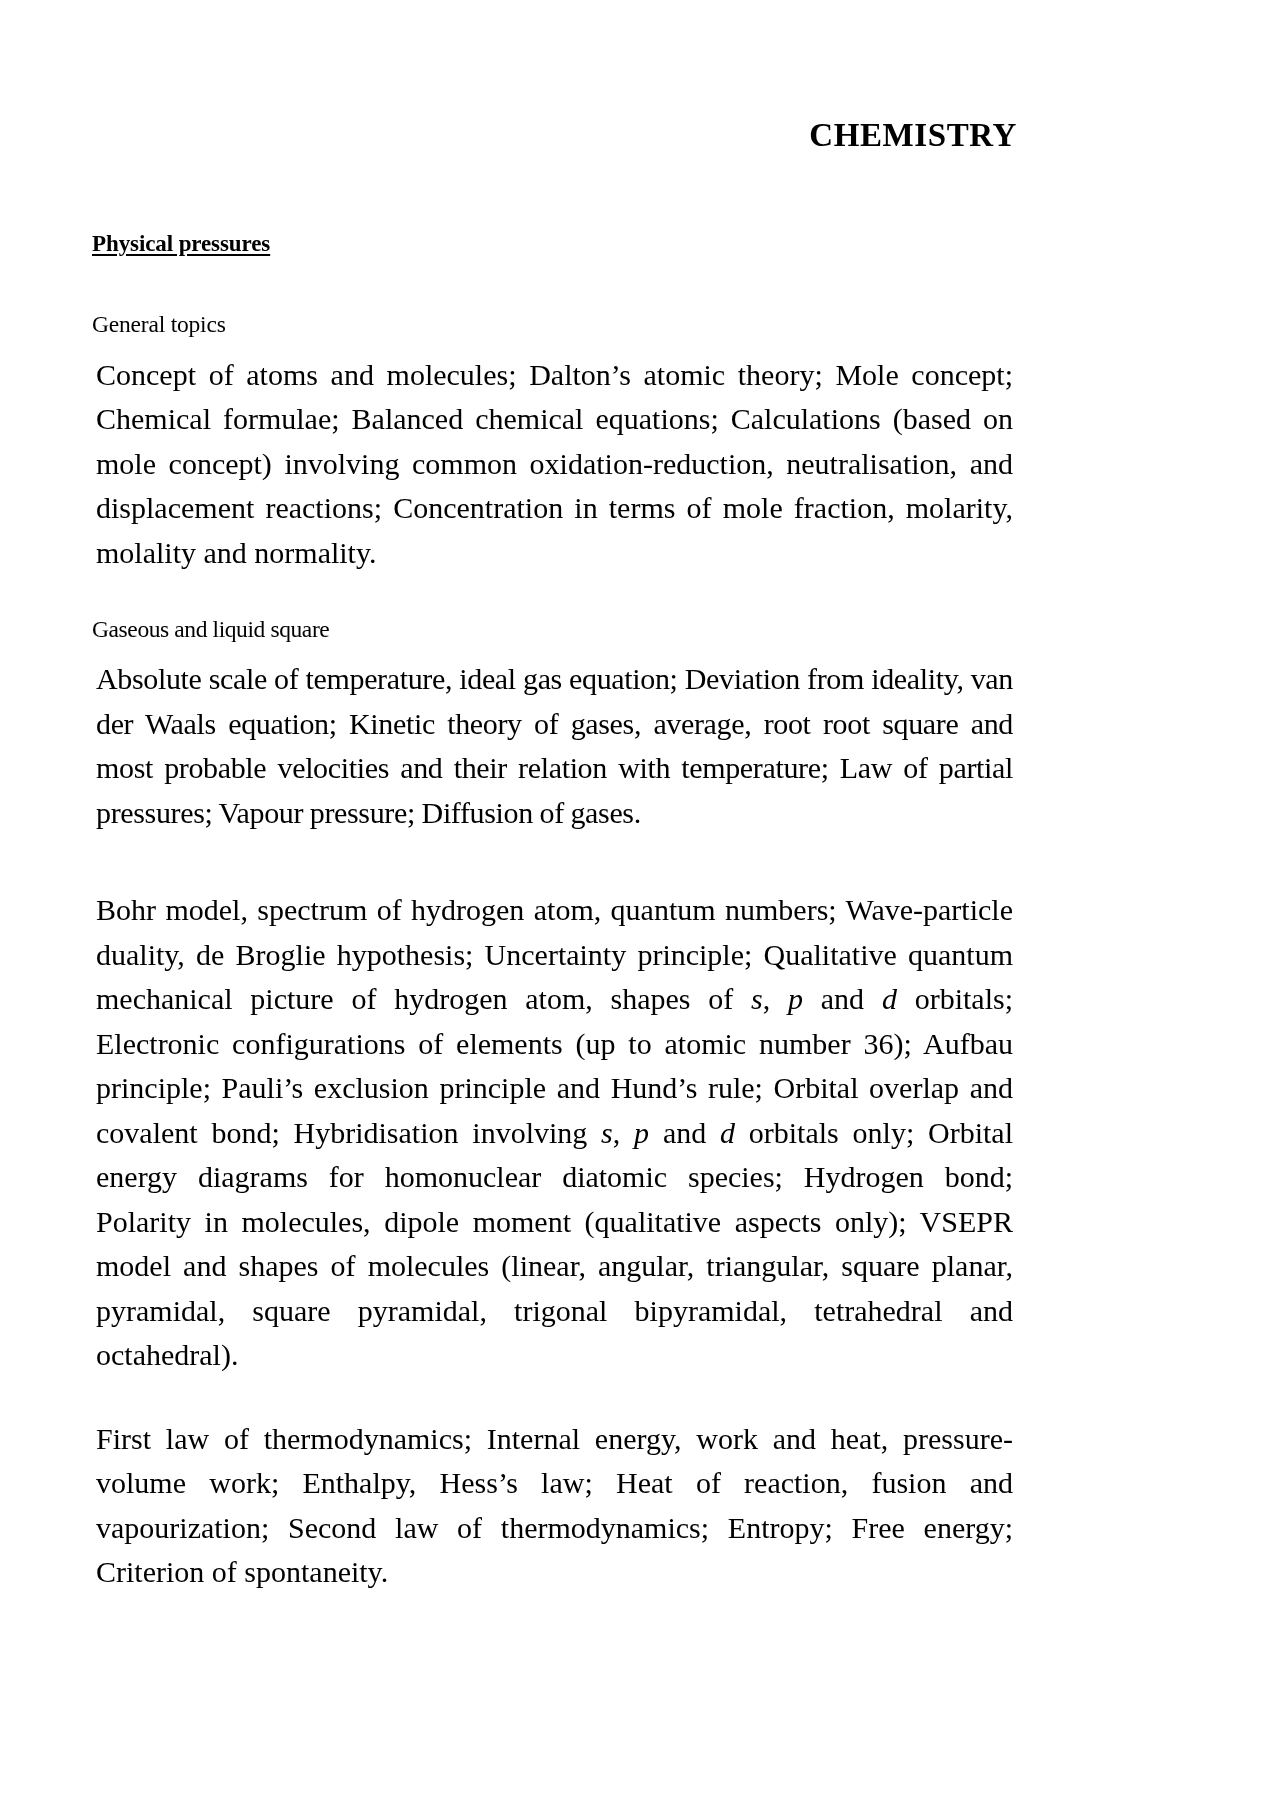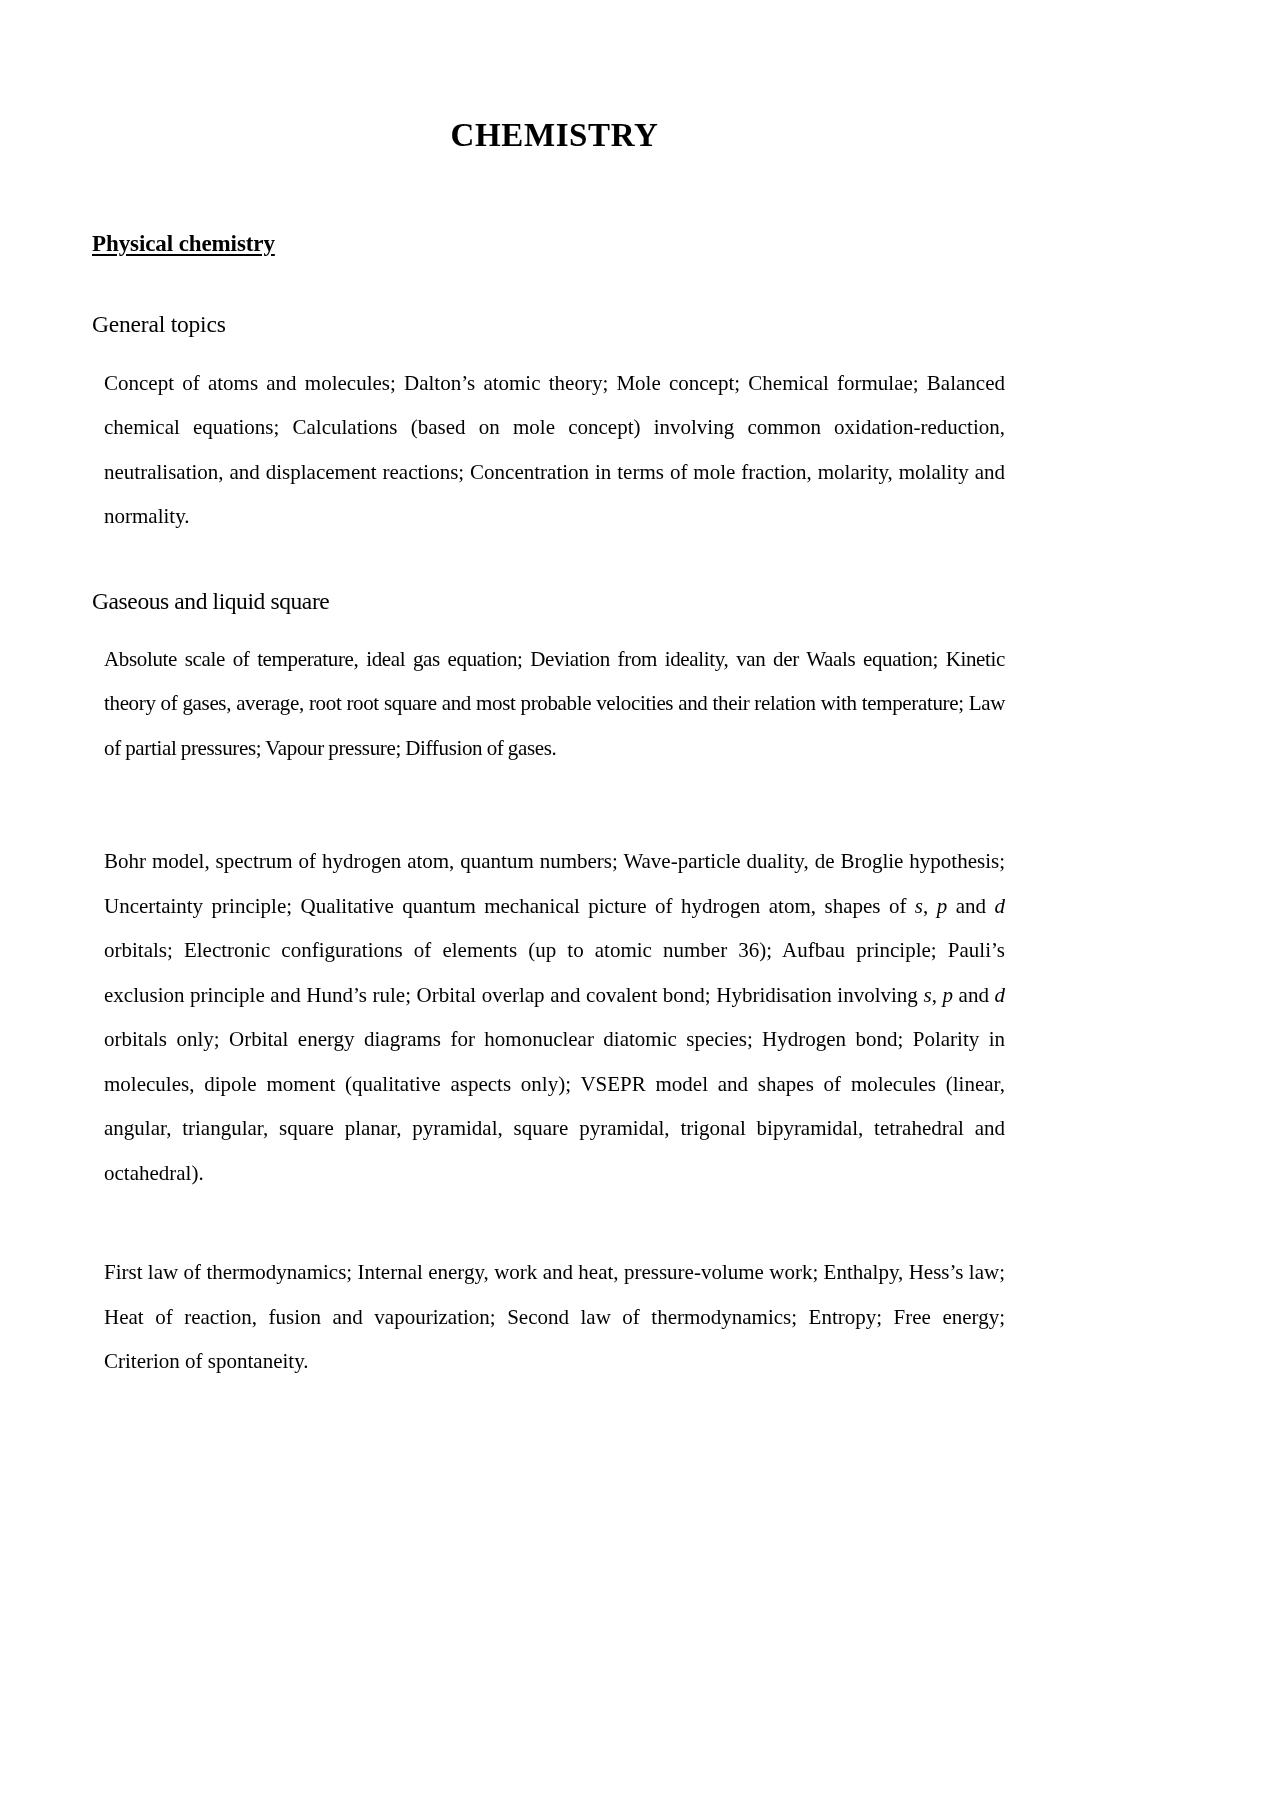--- a/index.html
+++ b/index.html
@@ -26,21 +26,21 @@
   }
 
   .content {
     position: absolute;
     left: 92px;
     top: 0;
     width: 925px;
   }
 
   .doc-title {
-    text-align: center;
+    text-align: right;
     font-size: 33px;
     font-weight: bold;
     letter-spacing: 0.6px;
     margin: 0;
     padding-top: 116px;
     line-height: 1.2;
     font-family: "Liberation Serif", "DejaVu Serif", serif;
   }
 
   .section-title {
@@ -56,24 +56,24 @@
 
   .sub-head {
     font-size: 23.5px;
     font-weight: normal;
     margin: 0;
     line-height: 1.25;
     letter-spacing: -0.2px;
   }
 
   .body-para {
-    font-size: 21px;
+    font-size: 30px;
     text-align: justify;
     text-justify: inter-word;
-    margin: 12px;
+    margin: 4px;
     line-height: 44.5px;
     hyphens: none;
   }
 
   
   .gap-head-top-1 { height: 53px; }
   .gap-head-body  { height: 9px; }
   .gap-para-head  { height: 36px; }
   .gap-para-head-sm { height: 22px; }
 
@@ -91,21 +91,21 @@
   i, .ital { font-style: italic; }
 </style>
 </head>
 <body>
 
 <div class="page">
   <div class="content">
 
     <h1 class="doc-title">CHEMISTRY</h1>
 
-    <h2 class="section-title">Physical chemistry</h2>
+    <h2 class="section-title">Physical pressures</h2>
 
     <div class="gap-head-top-1"></div>
 
     <h3 class="sub-head">General topics</h3>
     <div class="gap-head-body"></div>
     <p class="body-para">Concept of atoms and molecules; Dalton’s atomic theory; Mole concept; Chemical formulae; Balanced chemical equations; Calculations (based on mole concept) involving common oxidation-reduction, neutralisation, and displacement reactions; Concentration in terms of mole fraction, molarity, molality and normality.</p>
 
     <div class="gap-para-head"></div>
 
     <h3 class="sub-head condensed-head">Gaseous and liquid square</h3>

